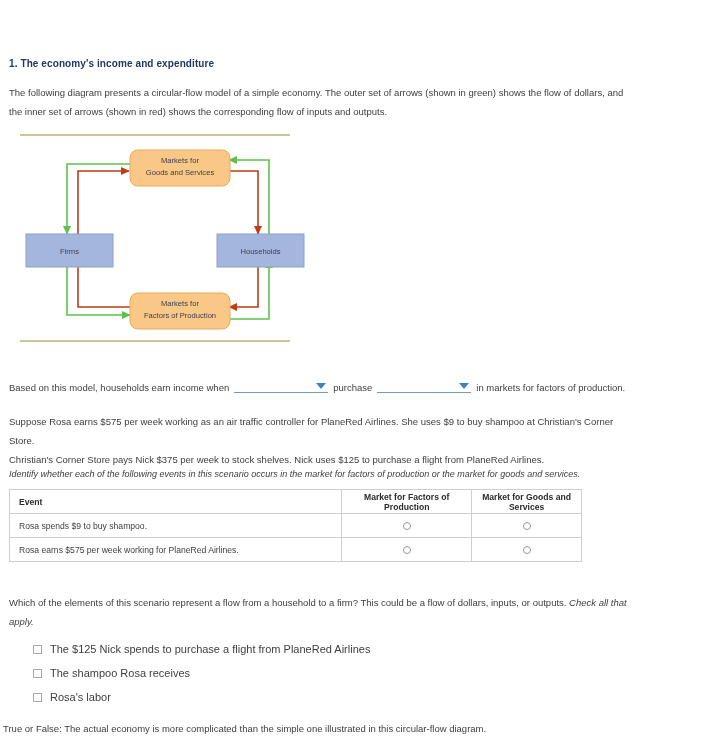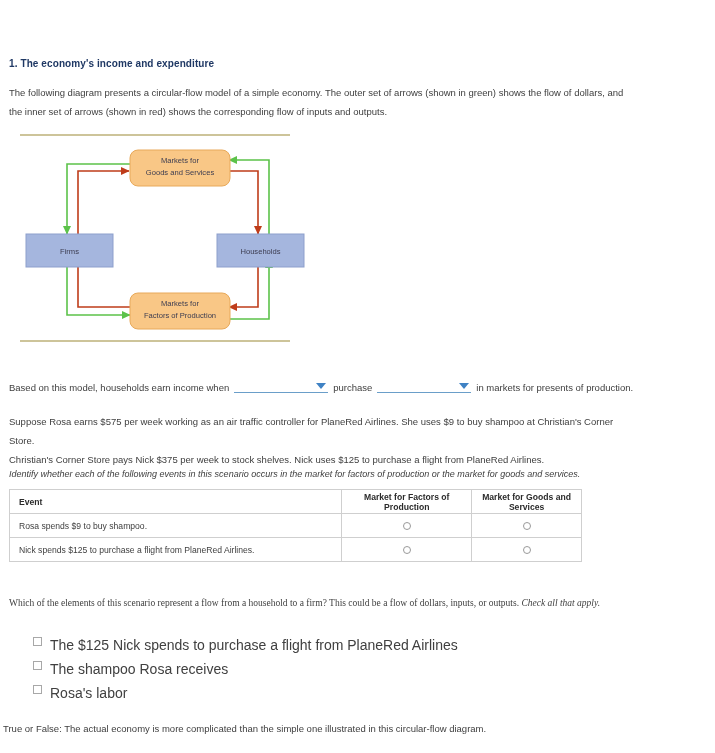--- a/index.html
+++ b/index.html
@@ -88,27 +88,27 @@
 
   .radio {
     display: inline-block; width: 8px; height: 8px;
     border: 1px solid #9a9a9a; border-radius: 50%;
     background: #fff; cursor: pointer; vertical-align: middle;
   }
 
   
   .check-prompt {
     position: absolute; left: 9px; top: 546px; width: 618px;
-    font-size: 9.5px; line-height: 1.95; color: #404040; font-family: Liberation Serif, serif;
+    font-size: 9.5px; line-height: 1.95; color: #404040;
   }
   .check-prompt i { font-style: italic; }
   .check-list { position: absolute; left: 33px; top: 589px; }
   .check-row {
-    display: flex; height: 24px;
-    font-size: 14px; color: #404040;
+    display: flex; align-items: center; height: 24px;
+    font-size: 11px; color: #404040;
   }
   .cbox {
     width: 9px; height: 9px; border: 1px solid #a8a8a8;
     background: #fff; margin-right: 8px; cursor: pointer; flex: none;
   }
 
   
   .tf-prompt {
     position: absolute; left: 3px; top: 675px; width: 620px;
     font-size: 9.5px; color: #404040;
@@ -187,21 +187,21 @@
     <span>Based on this model, households earn income when</span>
     <span class="dd">
       <span class="dd-val"></span>
       <span class="caret"></span>
     </span>
     <span>purchase</span>
     <span class="dd">
       <span class="dd-val"></span>
       <span class="caret"></span>
     </span>
-    <span>in markets for presents of production.</span>
+    <span>in markets for factors of production.</span>
   </div>
 
   <div class="scenario">
     <div>Suppose Rosa earns $575 per week working as an air traffic controller for PlaneRed Airlines. She uses $9 to buy shampoo at Christian's Corner Store.</div>
     <div>Christian's Corner Store pays Nick $375 per week to stock shelves. Nick uses $125 to purchase a flight from PlaneRed Airlines.</div>
   </div>
 
   <div class="table-prompt">Identify whether each of the following events in this scenario occurs in the market for factors of production or the market for goods and services.</div>
 
   <table class="market-table">
@@ -221,21 +221,21 @@
       <tr>
         <td class="c-event">Rosa spends $9 to buy shampoo.</td>
         <td class="c-opt">
           <span class="radio"></span>
         </td>
         <td class="c-opt">
           <span class="radio"></span>
         </td>
       </tr>
       <tr>
-        <td class="c-event">Nick spends $125 to purchase a flight from PlaneRed Airlines.</td>
+        <td class="c-event">Rosa earns $575 per week working for PlaneRed Airlines.</td>
         <td class="c-opt">
           <span class="radio"></span>
         </td>
         <td class="c-opt">
           <span class="radio"></span>
         </td>
       </tr>
     </tbody>
   </table>
 

